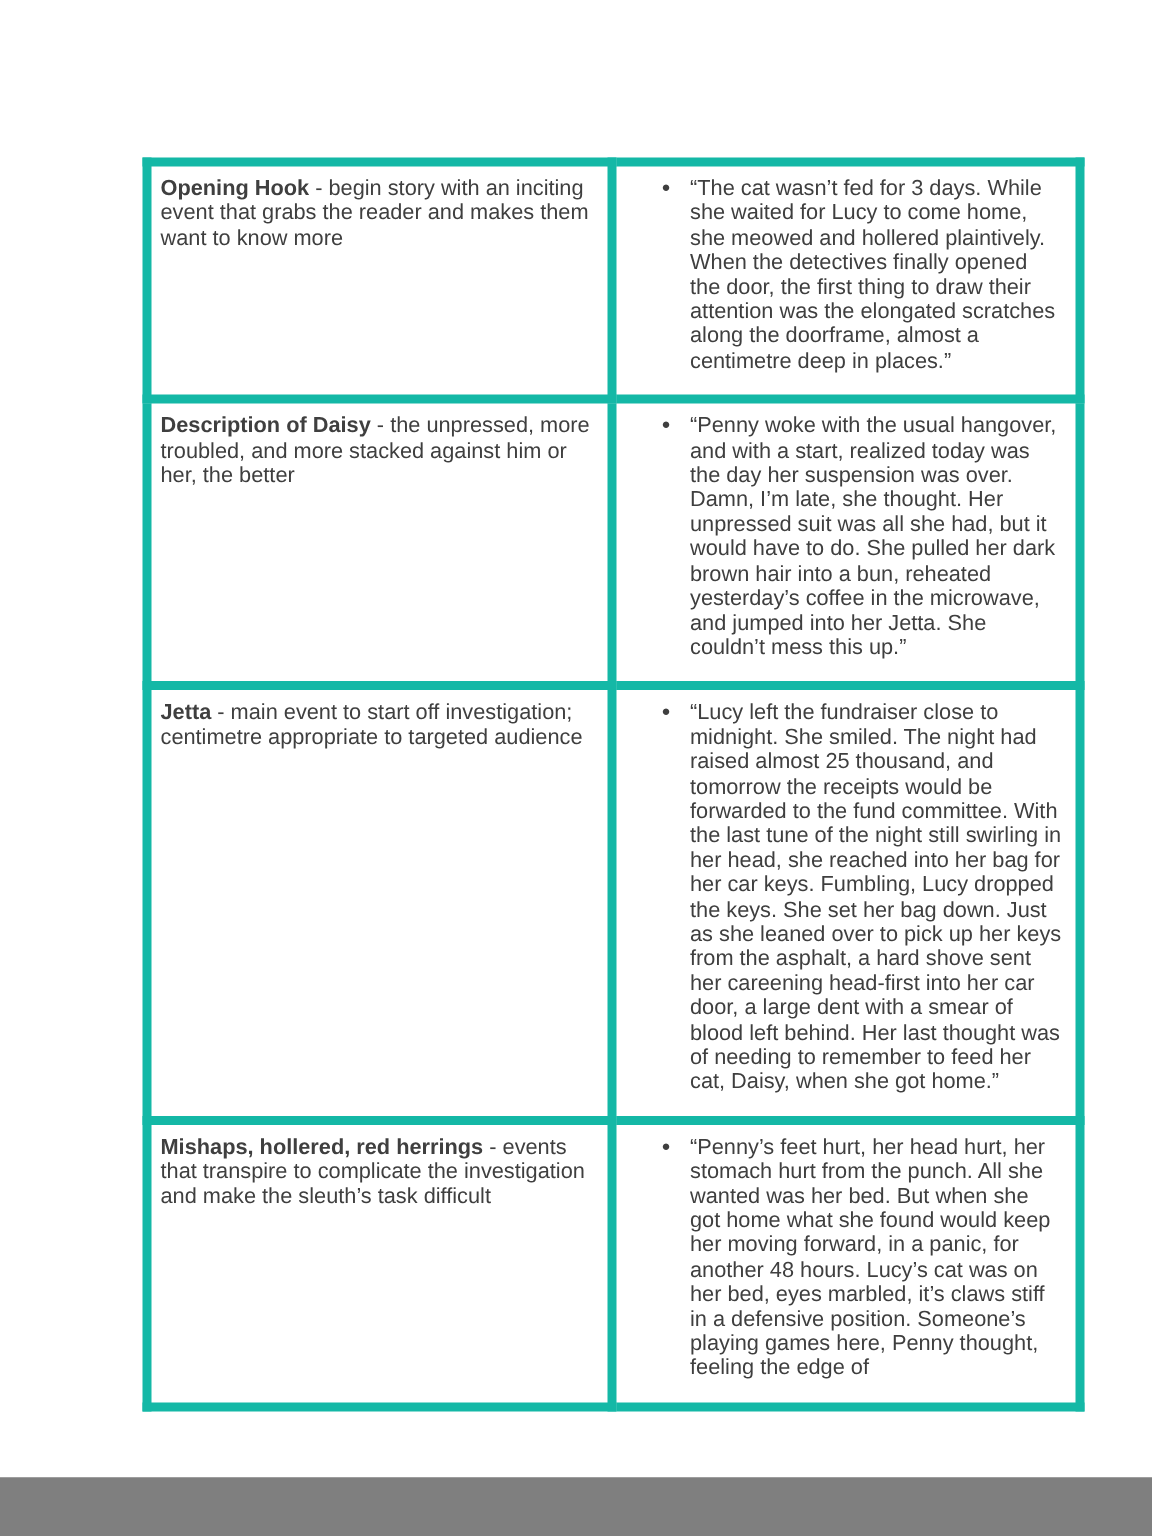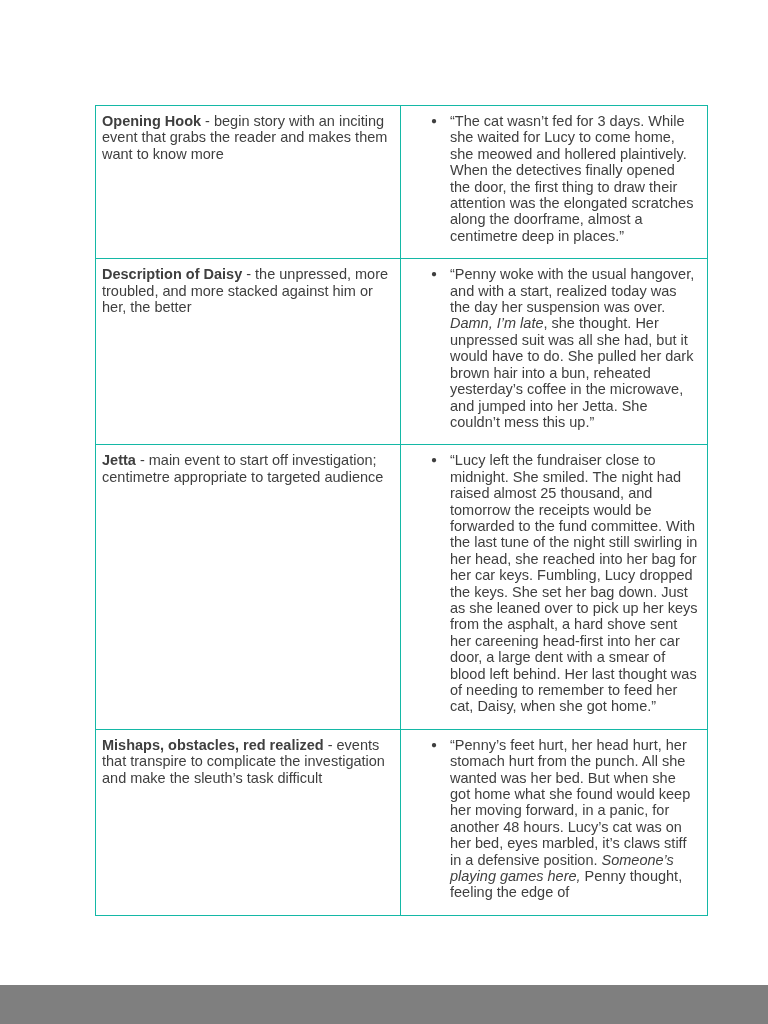--- a/index.html
+++ b/index.html
@@ -27,21 +27,21 @@
   table.story-table {
     border-collapse: collapse;
     table-layout: fixed;
     width: 580px;
     margin: 105px 0 0 95px;
     color: #3f3f3f;
     font-size: 14.5px;
     line-height: 16.4px;
   }
   table.story-table td {
-    border: 1px solid #14b8a6;
+    border: 6px solid #14b8a6;
     vertical-align: top;
   }
   td.term-cell {
     width: 288px;
     padding: 7px 10px 14px 6px;
   }
   td.example-cell {
     width: 292px;
     padding: 7px 8px 14px 6px;
   }
@@ -58,21 +58,20 @@
     margin-left: 21px;
     margin-right: 10px;
     font-size: 10px;
     line-height: 16.4px;
     text-align: center;
   }
   .bullet-text {
     flex: 1 1 auto;
   }
   .bullet-text span[data-segment-style="italic"] {
-    font-style: italic;
   }
   .page-bottom-gap {
     width: 768px;
     height: 39px;
     background: #7f7f7f;
   }
 </style>
 </head>
 <body>
 
@@ -108,21 +107,21 @@
           </td>
           <td class="example-cell">
             <div class="bullet-row">
               <span class="bullet-glyph">●</span>
               <div class="bullet-text"><span data-segment-style="normal">“Lucy left the fundraiser close to midnight. She smiled. The night had raised almost 25 thousand, and tomorrow the receipts would be forwarded to the fund committee. With the last tune of the night still swirling in her head, she reached into her bag for her car keys. Fumbling, Lucy dropped the keys. She set her bag down. Just as she leaned over to pick up her keys from the asphalt, a hard shove sent her careening head-first into her car door, a large dent with a smear of blood left behind. Her last thought was of needing to remember to feed her cat, Daisy, when she got home.”</span></div>
             </div>
           </td>
         </tr>
         <tr>
           <td class="term-cell">
-            <span class="term">Mishaps, obstacles, red realized</span><span> - events that transpire to complicate the investigation and make the sleuth’s task difficult</span>
+            <span class="term">Mishaps, hollered, red herrings</span><span> - events that transpire to complicate the investigation and make the sleuth’s task difficult</span>
           </td>
           <td class="example-cell">
             <div class="bullet-row">
               <span class="bullet-glyph">●</span>
               <div class="bullet-text"><span data-segment-style="normal">“Penny’s feet hurt, her head hurt, her stomach hurt from the punch. All she wanted was her bed. But when she got home what she found would keep her moving forward, in a panic, for another 48 hours. Lucy’s cat was on her bed, eyes marbled, it’s claws stiff in a defensive position. </span><span data-segment-style="italic">Someone’s playing games here,</span><span data-segment-style="normal"> Penny thought, feeling the edge of</span></div>
             </div>
           </td>
         </tr>
       </tbody>
     </table>

